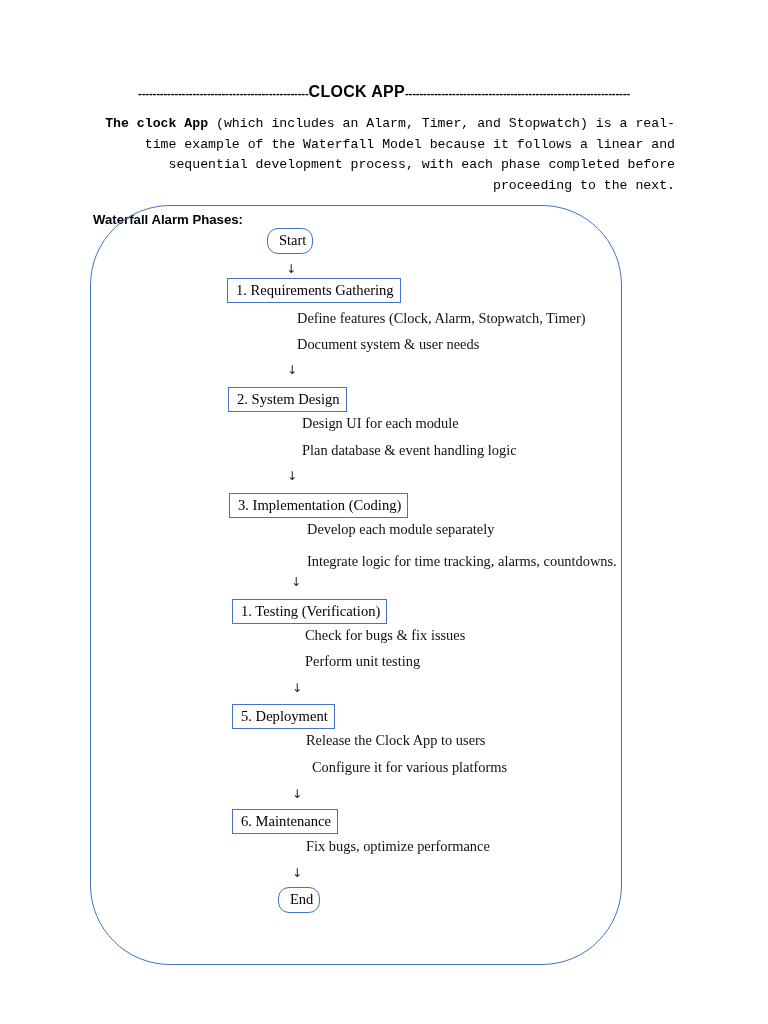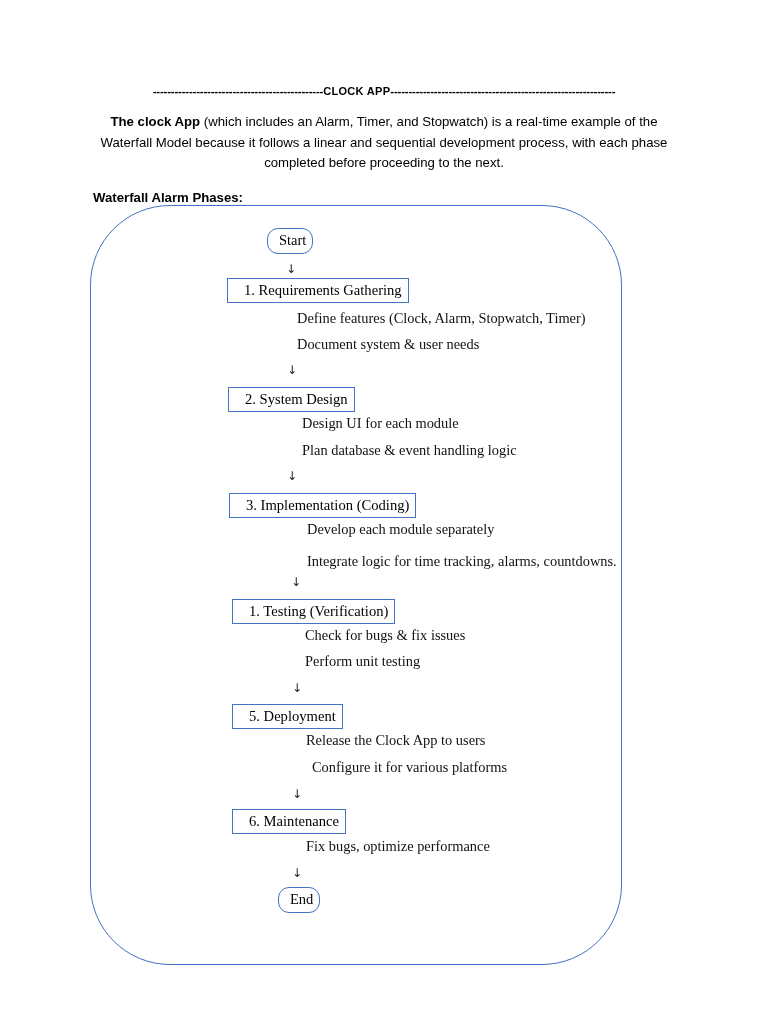--- a/index.html
+++ b/index.html
@@ -39,29 +39,30 @@
     white-space: nowrap;
     line-height: 15px;
     text-align: center;
     overflow: hidden;
   }
   .title-rule .dashes {
     font-weight: bold;
   }
   .title-rule .app-title {
     font-weight: bold;
-    font-size: 11px;
+    font-size: 16px;
     letter-spacing: 0.3px;
   }
 
   .intro {
     margin-top: 13px;
     font-size: 13.2px;
     line-height: 20.5px;
-    text-align: center;
+    text-align: right;
+    font-family: Liberation Mono, monospace;
   }
   .intro b { font-weight: bold; }
 
   .phases-label {
     margin-top: 14px;
     font-size: 13.2px;
     font-weight: bold;
     line-height: 20px;
   }
 
@@ -106,21 +107,21 @@
     font-family: "DejaVu Sans", sans-serif;
     white-space: nowrap;
   }
 
   .node-box {
     position: absolute;
     border: 1.1px solid #4472c4;
     background: #ffffff;
     font-size: 14.6px;
     line-height: 18px;
-    padding: 2px 6px 3px 16px;
+    padding: 2px 6px 3px 8px;
     box-sizing: border-box;
     white-space: nowrap;
   }
 
   .sub {
     position: absolute;
     font-size: 14.4px;
     line-height: 18px;
     white-space: nowrap;
     color: #111111;

